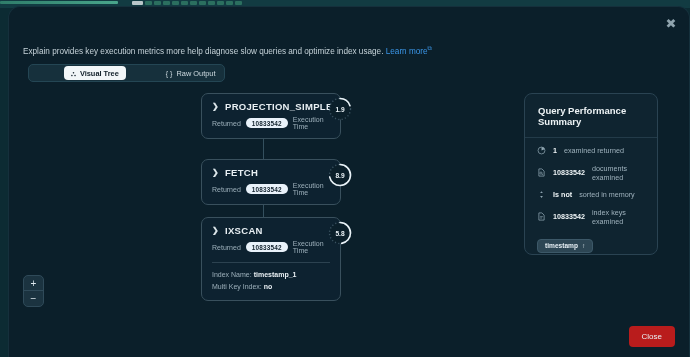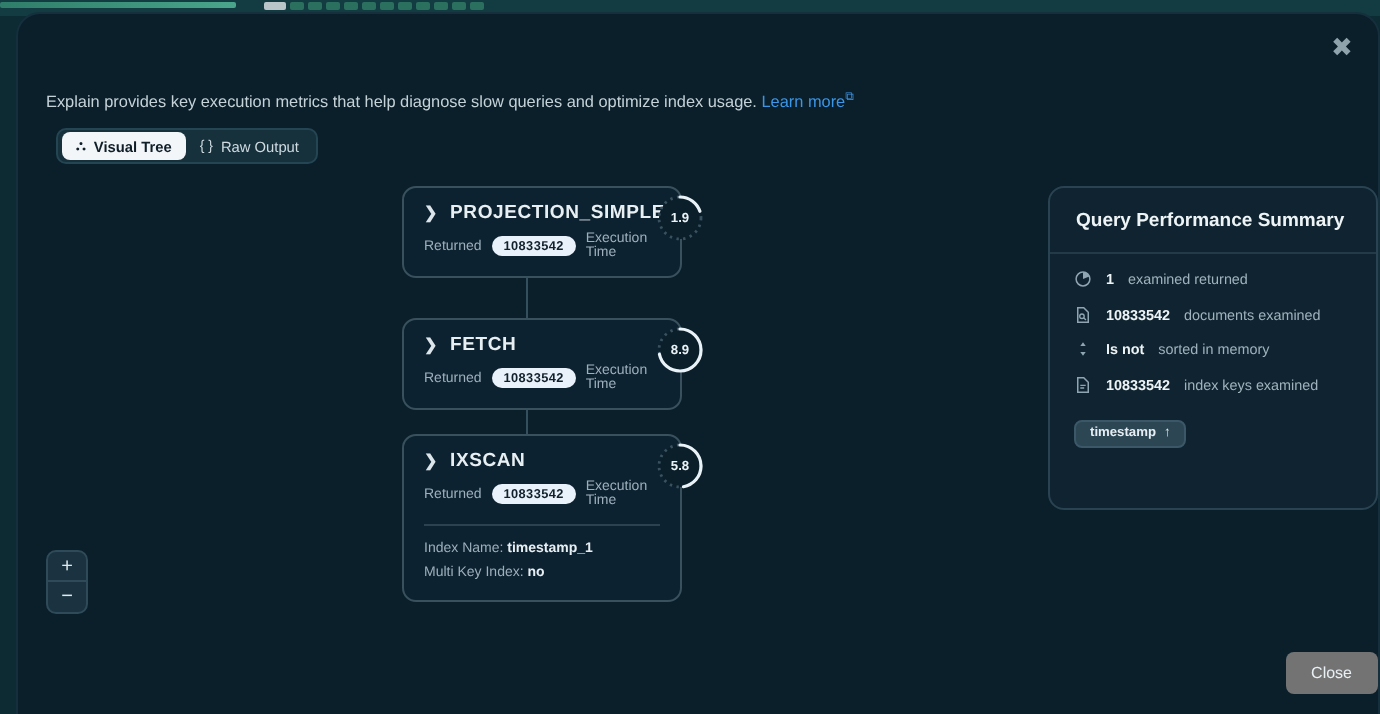--- a/index.html
+++ b/index.html
@@ -71,21 +71,21 @@
     background: #16303c;
     border: 1px solid #244654;
     border-radius: 5px;
     padding: 2px;
     height: 18px;
   }
   #view-toggle .seg {
     display: flex; align-items: center; gap: 4px;
     height: 14px; padding: 0 7px;
     font-size: 7.4px; color: #cfdbe1; border-radius: 4px;
-    cursor: pointer; white-space: nowrap;
+    cursor: pointer; white-space: nowrap; margin-left: 33px;
   }
   #view-toggle .seg.active { background: #f2f6f8; color: #101e28; font-weight: bold; }
   #view-toggle .seg .gi { font-size: 7px; line-height: 1; }
 
   
   #canvas {
     position: absolute; left: 0; top: 78px;
     width: 682px; height: 220px;
   }
 
@@ -144,21 +144,21 @@
     width: 0; height: 0;
     border-left: 3.5px solid transparent;
     border-right: 3.5px solid transparent;
     border-bottom: 5px solid #7e929d;
   }
 
   
   #summary {
     position: absolute;
     left: 515px; top: 86px;
-    width: 165px; height: 162px;
+    width: 134px; height: 162px;
     background: #0f2430;
     border: 1px solid #2a4352;
     border-radius: 8px;
     overflow: hidden;
   }
   #summary h3 {
     font-size: 9.5px; font-weight: bold; color: #eef4f6;
     padding: 11px 13px 10px 13px;
     border-bottom: 1px solid #233b49;
   }
@@ -196,22 +196,22 @@
     overflow: hidden;
   }
   #zoom-ctrls div {
     height: 15px; display: flex; align-items: center; justify-content: center;
     color: #dfe9ee; font-size: 10px; cursor: pointer;
   }
   #zoom-ctrls div:first-child { border-bottom: 1px solid #2f4a59; }
 
   
   #close-btn {
-    position: absolute; right: 0; top: 319px;
-    background: #737373; color: #e9f0f4;
+    position: absolute; right: 14px; top: 319px;
+    background: #b91c1c; color: #e9f0f4;
     font-size: 8px; border: none; border-radius: 4px;
     padding: 6px 13px; cursor: pointer;
   }
 </style>
 </head>
 <body>
 
 <div id="bg-strip">
   <div class="green-bar"></div>
   <div class="chip-row">
@@ -229,21 +229,21 @@
       <i></i>
   </div>
 </div>
 
 <div id="modal">
 
   <div id="close-x">✖</div>
 
 
   <div id="modal-sub">
-    <span>Explain provides key execution metrics that help diagnose slow queries and optimize index usage.</span>
+    <span>Explain provides key execution metrics more help diagnose slow queries and optimize index usage.</span>
     <a href="#">Learn more</a><span class="ext">⧉</span>
   </div>
 
   <div id="view-toggle">
     <div class="seg active">
       <span class="gi">⛬</span>
       <span>Visual Tree</span>
     </div>
     <div class="seg">
       <span class="gi">{ }</span>

